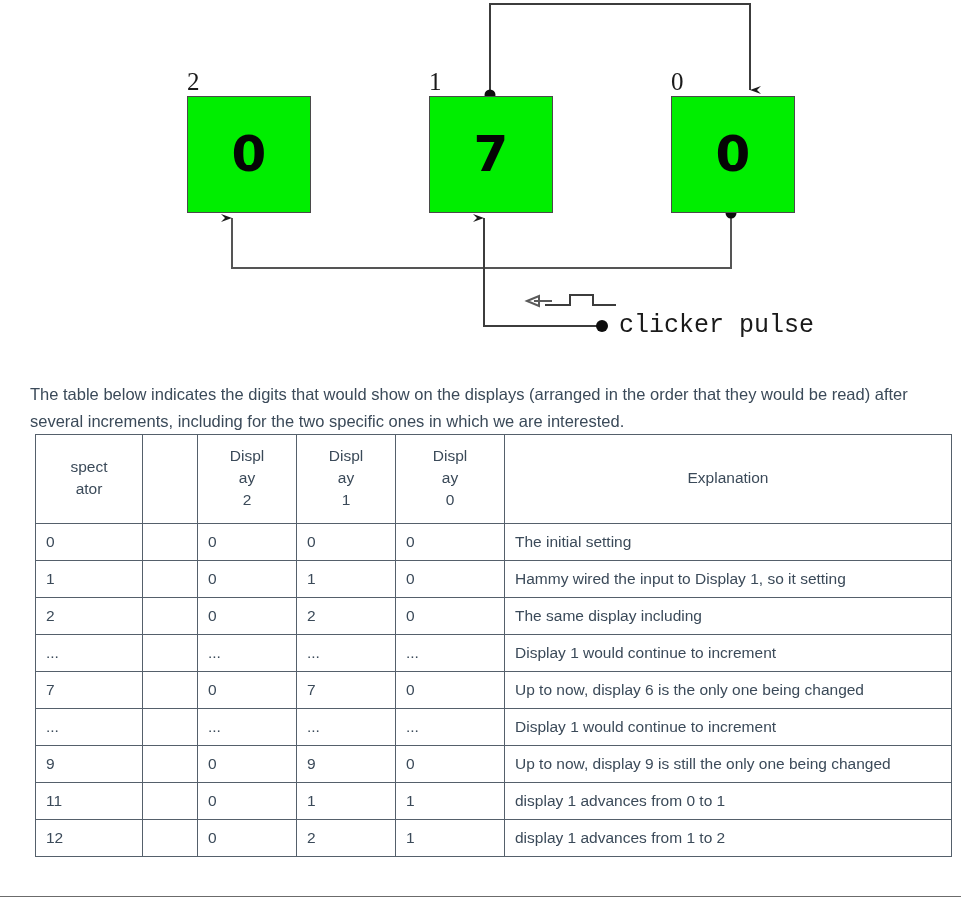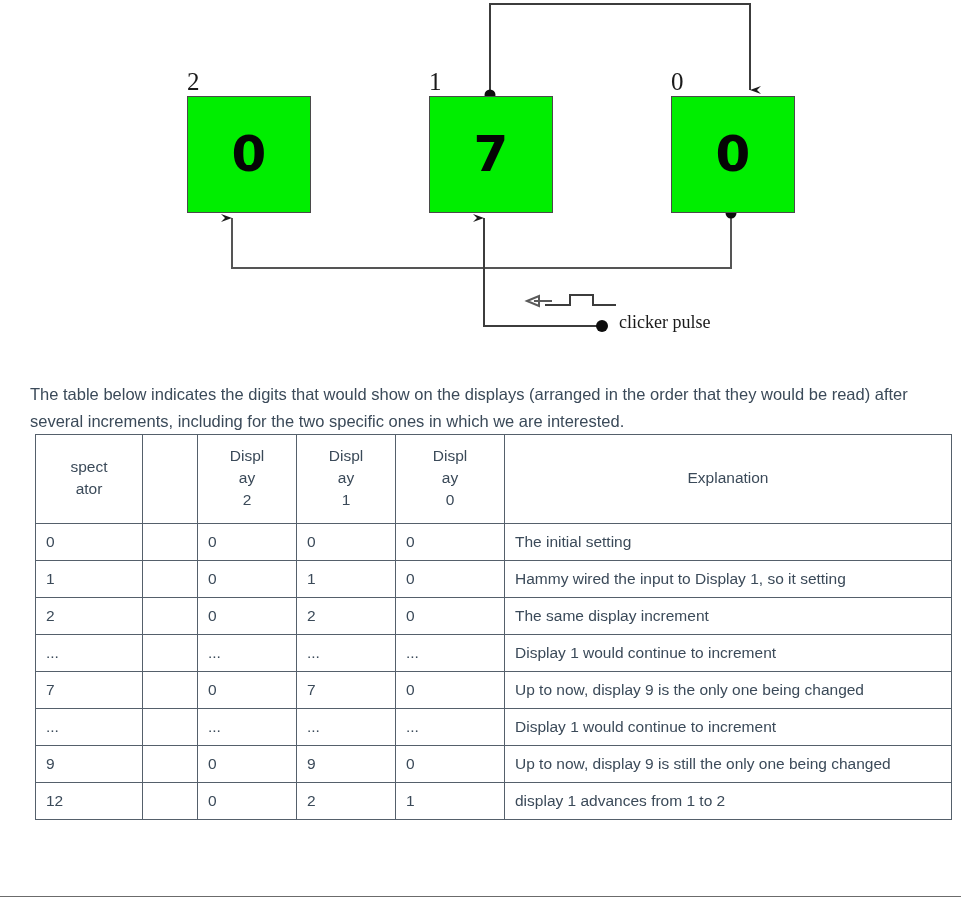--- a/index.html
+++ b/index.html
@@ -50,22 +50,22 @@
   }
   .display-label {
     position: absolute;
     font-family: "Liberation Serif", serif;
     font-size: 25px;
     line-height: 1;
     color: #1a1a1a;
   }
   .clicker-label {
     position: absolute;
-    font-family: Liberation Serif, serif;
-    font-size: 18px;
+    font-family: Liberation Mono, monospace;
+    font-size: 25px;
     line-height: 1;
     color: #1a1a1a;
     white-space: nowrap;
   }
 
   
   #intro-paragraph {
     position: absolute;
     left: 30px;
     top: 364px;
@@ -202,55 +202,63 @@
         <td class="col-d1">1</td>
         <td class="col-d0">0</td>
         <td>Hammy wired the input to Display 1, so it setting</td>
       </tr>
       <tr>
         <td class="col-spect">2</td>
         <td class="col-gap"></td>
         <td class="col-d2">0</td>
         <td class="col-d1">2</td>
         <td class="col-d0">0</td>
-        <td>The same display increment</td>
+        <td>The same display including</td>
       </tr>
       <tr>
         <td class="col-spect">...</td>
         <td class="col-gap"></td>
         <td class="col-d2">...</td>
         <td class="col-d1">...</td>
         <td class="col-d0">...</td>
         <td>Display 1 would continue to increment</td>
       </tr>
       <tr>
         <td class="col-spect">7</td>
         <td class="col-gap"></td>
         <td class="col-d2">0</td>
         <td class="col-d1">7</td>
         <td class="col-d0">0</td>
-        <td>Up to now, display 9 is the only one being changed</td>
+        <td>Up to now, display 6 is the only one being changed</td>
       </tr>
       <tr>
         <td class="col-spect">...</td>
         <td class="col-gap"></td>
         <td class="col-d2">...</td>
         <td class="col-d1">...</td>
         <td class="col-d0">...</td>
         <td>Display 1 would continue to increment</td>
       </tr>
       <tr>
         <td class="col-spect">9</td>
         <td class="col-gap"></td>
         <td class="col-d2">0</td>
         <td class="col-d1">9</td>
         <td class="col-d0">0</td>
         <td>Up to now, display 9 is still the only one being changed</td>
       </tr>
       <tr>
+        <td class="col-spect">11</td>
+        <td class="col-gap"></td>
+        <td class="col-d2">0</td>
+        <td class="col-d1">1</td>
+        <td class="col-d0">1</td>
+        <td>display 1 advances from 0 to 1</td>
+      </tr>
+      <tr>
         <td class="col-spect">12</td>
         <td class="col-gap"></td>
         <td class="col-d2">0</td>
         <td class="col-d1">2</td>
         <td class="col-d0">1</td>
         <td>display 1 advances from 1 to 2</td>
       </tr>
     </tbody>
 </table>
 

